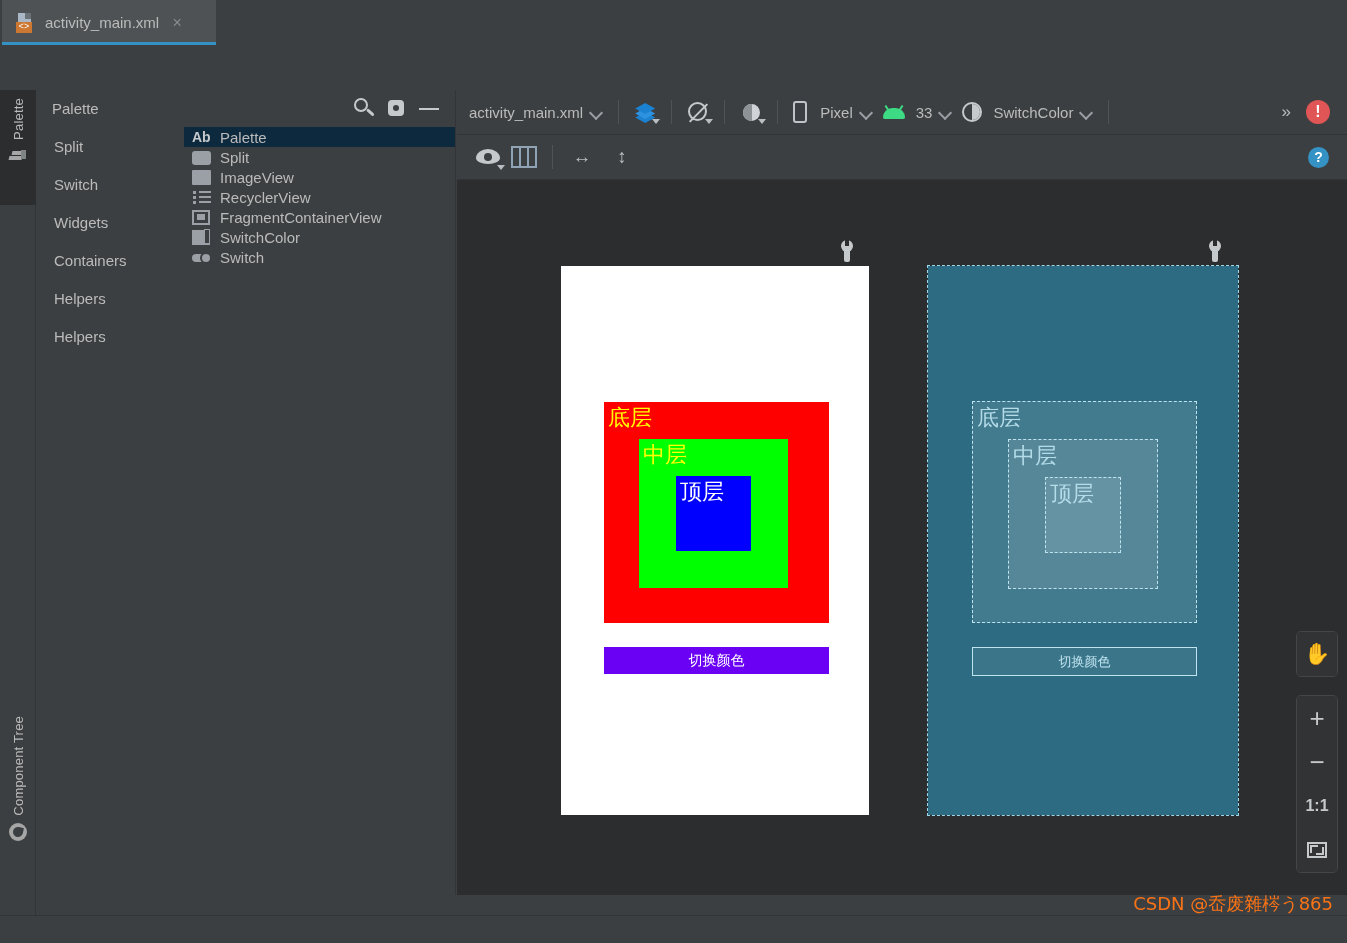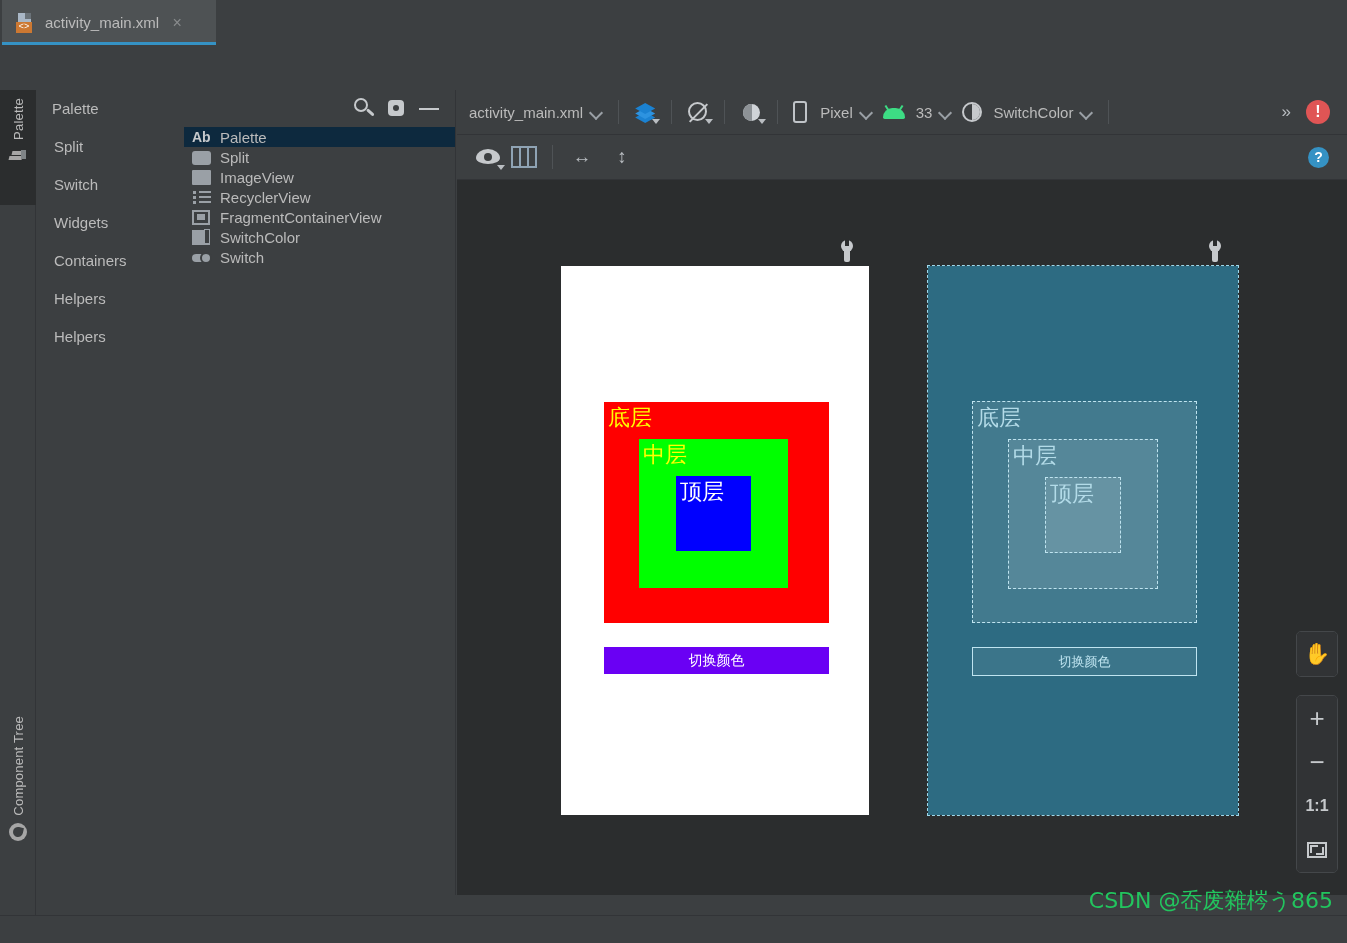--- a/index.html
+++ b/index.html
@@ -243,21 +243,21 @@
   .zbtn { width: 40px; height: 44px; display:flex; align-items:center; justify-content:center;
     color:#c6c9cc; font-size: 19px; background: #313335; }
   .zgroup { background:#313335; border-radius: 5px; overflow: hidden; border: 1px solid #44474a;}
   .hand-ic { font-size: 21px; }
   .ratio-ic { font-weight: 700; font-size: 16px; font-family:"Liberation Sans",sans-serif;}
   .fit-ic { width: 20px; height: 16px; border: 2px solid #c6c9cc; position: relative; }
   .fit-ic::before{content:"";position:absolute;left:1px;top:1px;width:6px;height:6px;border-left:2px solid #c6c9cc;border-top:2px solid #c6c9cc;}
   .fit-ic::after{content:"";position:absolute;right:1px;bottom:1px;width:6px;height:6px;border-right:2px solid #c6c9cc;border-bottom:2px solid #c6c9cc;}
 
   
-  .watermark { position: absolute; right: 14px; bottom: 27px; color: #22c55e; font-size: 22px;
+  .watermark { position: absolute; right: 14px; bottom: 27px; color: #f97316; font-size: 18px;
     font-family: "DejaVu Sans", "Liberation Sans", sans-serif; }
   .statusbar { position: absolute; left: 0; bottom: 0; width: 1347px; height: 28px; background: #3c3f41;
     border-top: 1px solid #323437; }
 </style>
 </head>
 <body>
 
 <div id="app">
 
   <div class="tabbar">

